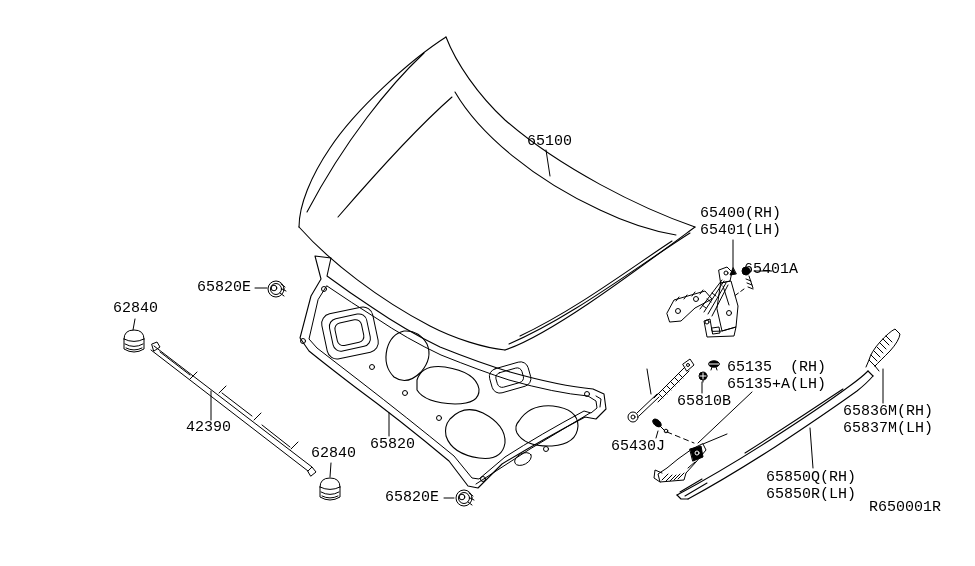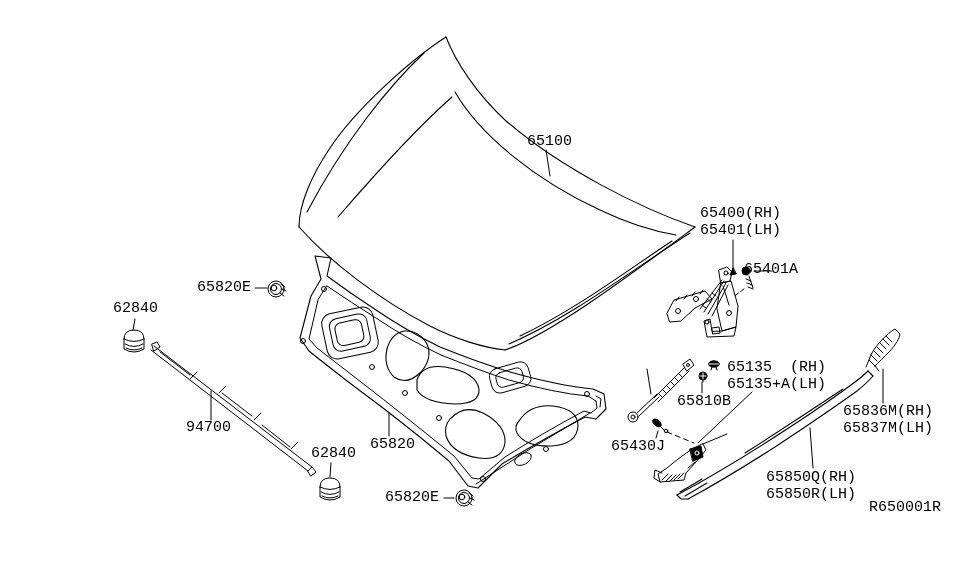--- a/index.html
+++ b/index.html
@@ -258,21 +258,21 @@
     </g>
   </svg>
 
   <div id="label-layer">
       <div class="part-label" style="left: 527px; top: 134px;">65100</div>
       <div class="part-label" style="left: 700px; top: 206px;">65400(RH)
 65401(LH)</div>
       <div class="part-label" style="left: 744px; top: 262px;">65401A</div>
       <div class="part-label" style="left: 113px; top: 301px;">62840</div>
       <div class="part-label" style="left: 197px; top: 280px;">65820E</div>
-      <div class="part-label" style="left: 186px; top: 420px;">94700</div>
+      <div class="part-label" style="left: 186px; top: 420px;">42390</div>
       <div class="part-label" style="left: 311px; top: 446px;">62840</div>
       <div class="part-label" style="left: 370px; top: 437px;">65820</div>
       <div class="part-label" style="left: 385px; top: 490px;">65820E</div>
       <div class="part-label" style="left: 727px; top: 360px; font-family: Liberation Mono, monospace;">65135  (RH)
 65135+A(LH)</div>
       <div class="part-label" style="left: 677px; top: 394px;">65810B</div>
       <div class="part-label" style="left: 611px; top: 439px;">65430J</div>
       <div class="part-label" style="left: 843px; top: 404px;">65836M(RH)
 65837M(LH)</div>
       <div class="part-label" style="left: 766px; top: 470px;">65850Q(RH)

